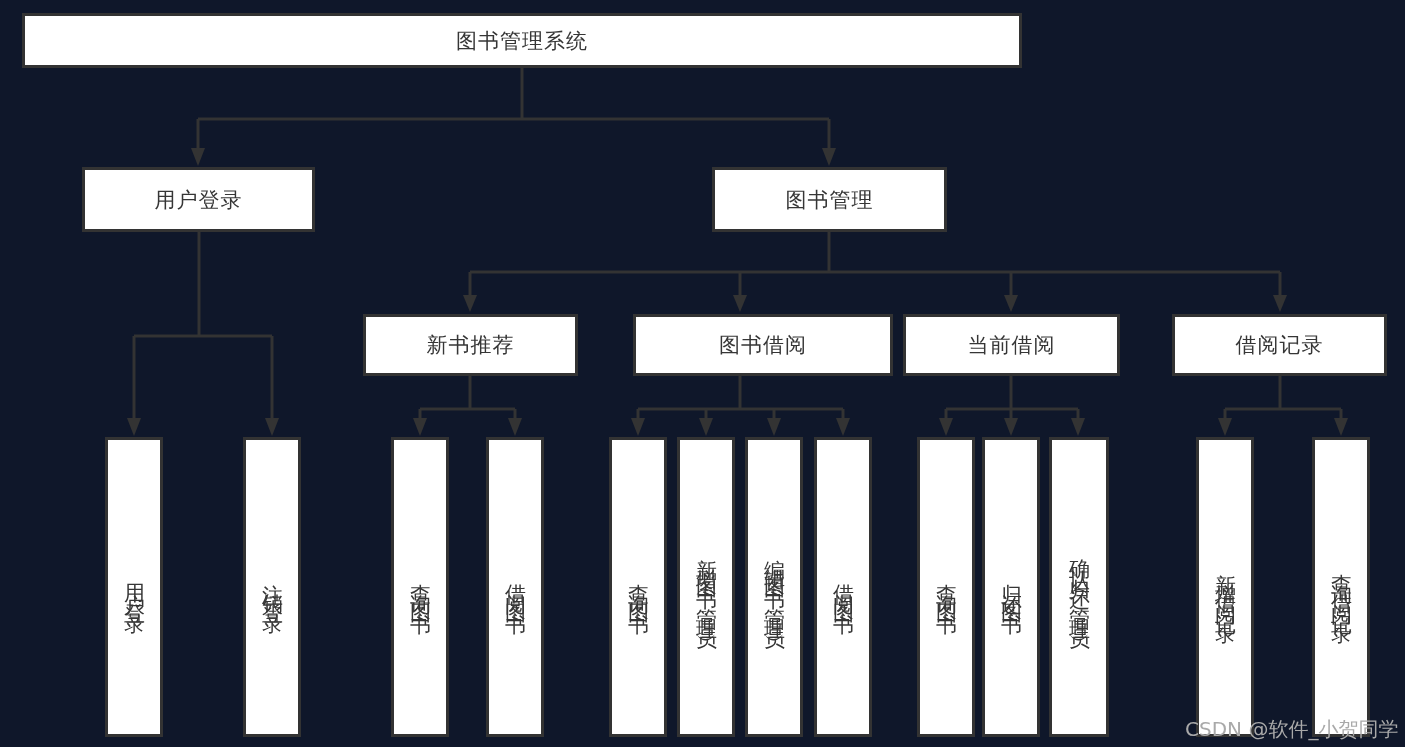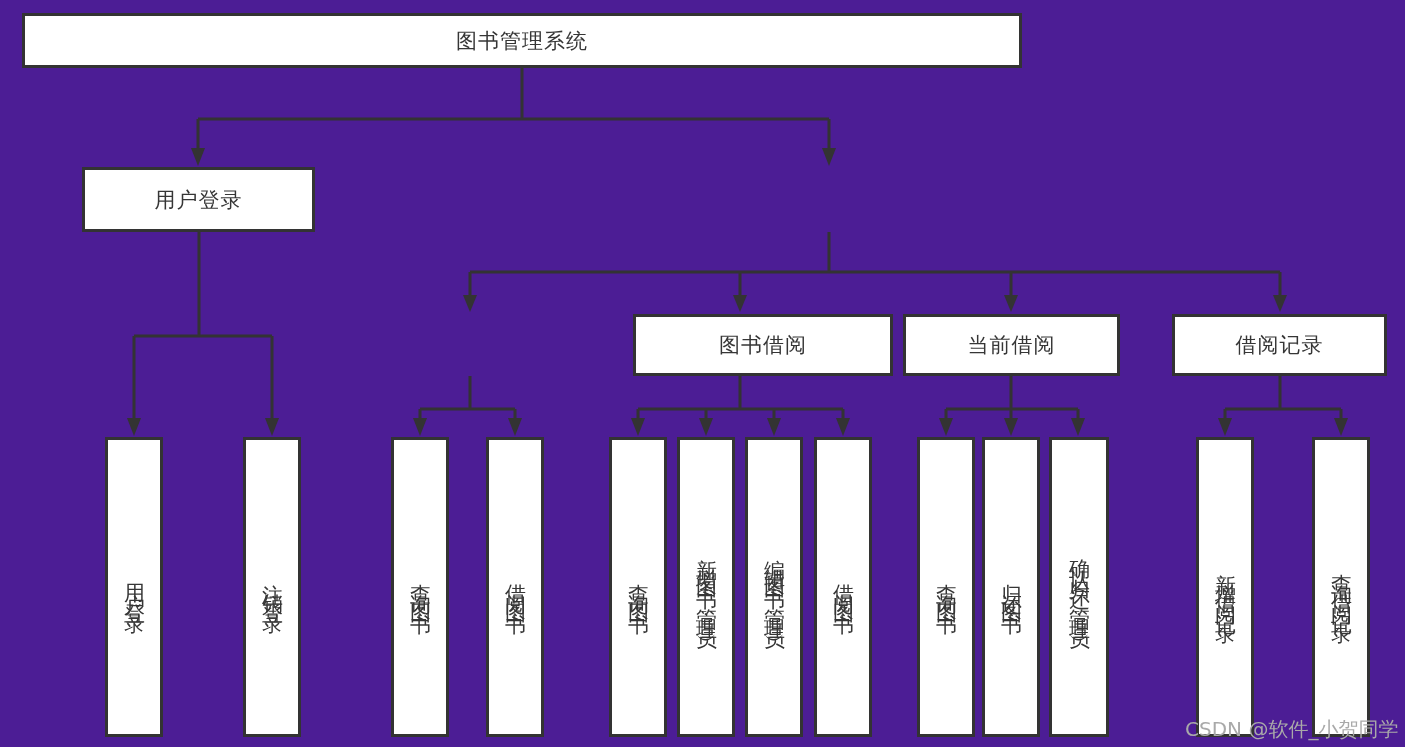--- a/index.html
+++ b/index.html
@@ -1,18 +1,18 @@
 <!DOCTYPE html>
 <html><head>
 <meta charset="utf-8">
 <title>图书管理系统</title>
 <style>
   html,body{margin:0;padding:0;background:#ffffff;}
   .stage{
-    position:relative;width:1405px;height:747px;background:#4c1d95;
+    position:relative;width:1405px;height:747px;background:#0f172a;
     font-family:"DejaVu Sans","Liberation Sans",sans-serif;overflow:hidden;
   }
   .wires{position:absolute;left:0;top:0;}
   .box{
     position:absolute;background:#ffffff;border:3px solid #333333;
     box-sizing:border-box;display:flex;align-items:center;justify-content:center;
     color:#363636;
   }
   .hlabel{font-size:21px;letter-spacing:1px;white-space:nowrap;}
   .leaf{top:437px;height:300px;width:58px;}
@@ -65,21 +65,27 @@
     </g>
   </svg>
 
   <div class="box" style="left:22px;top:13px;width:1000px;height:55px">
     <span class="hlabel">图书管理系统</span>
   </div>
 
   <div class="box" style="left:82px;top:167px;width:233px;height:65px">
     <span class="hlabel">用户登录</span>
   </div>
+  <div class="box" style="left:712px;top:167px;width:235px;height:65px">
+    <span class="hlabel">图书管理</span>
+  </div>
 
+  <div class="box" style="left:363px;top:314px;width:215px;height:62px">
+    <span class="hlabel">新书推荐</span>
+  </div>
   <div class="box" style="left:633px;top:314px;width:260px;height:62px">
     <span class="hlabel">图书借阅</span>
   </div>
   <div class="box" style="left:1172px;top:314px;width:215px;height:62px">
     <span class="hlabel">借阅记录</span>
   </div>
   <div class="box" style="left:903px;top:314px;width:217px;height:62px">
     <span class="hlabel">当前借阅</span>
   </div>
 

